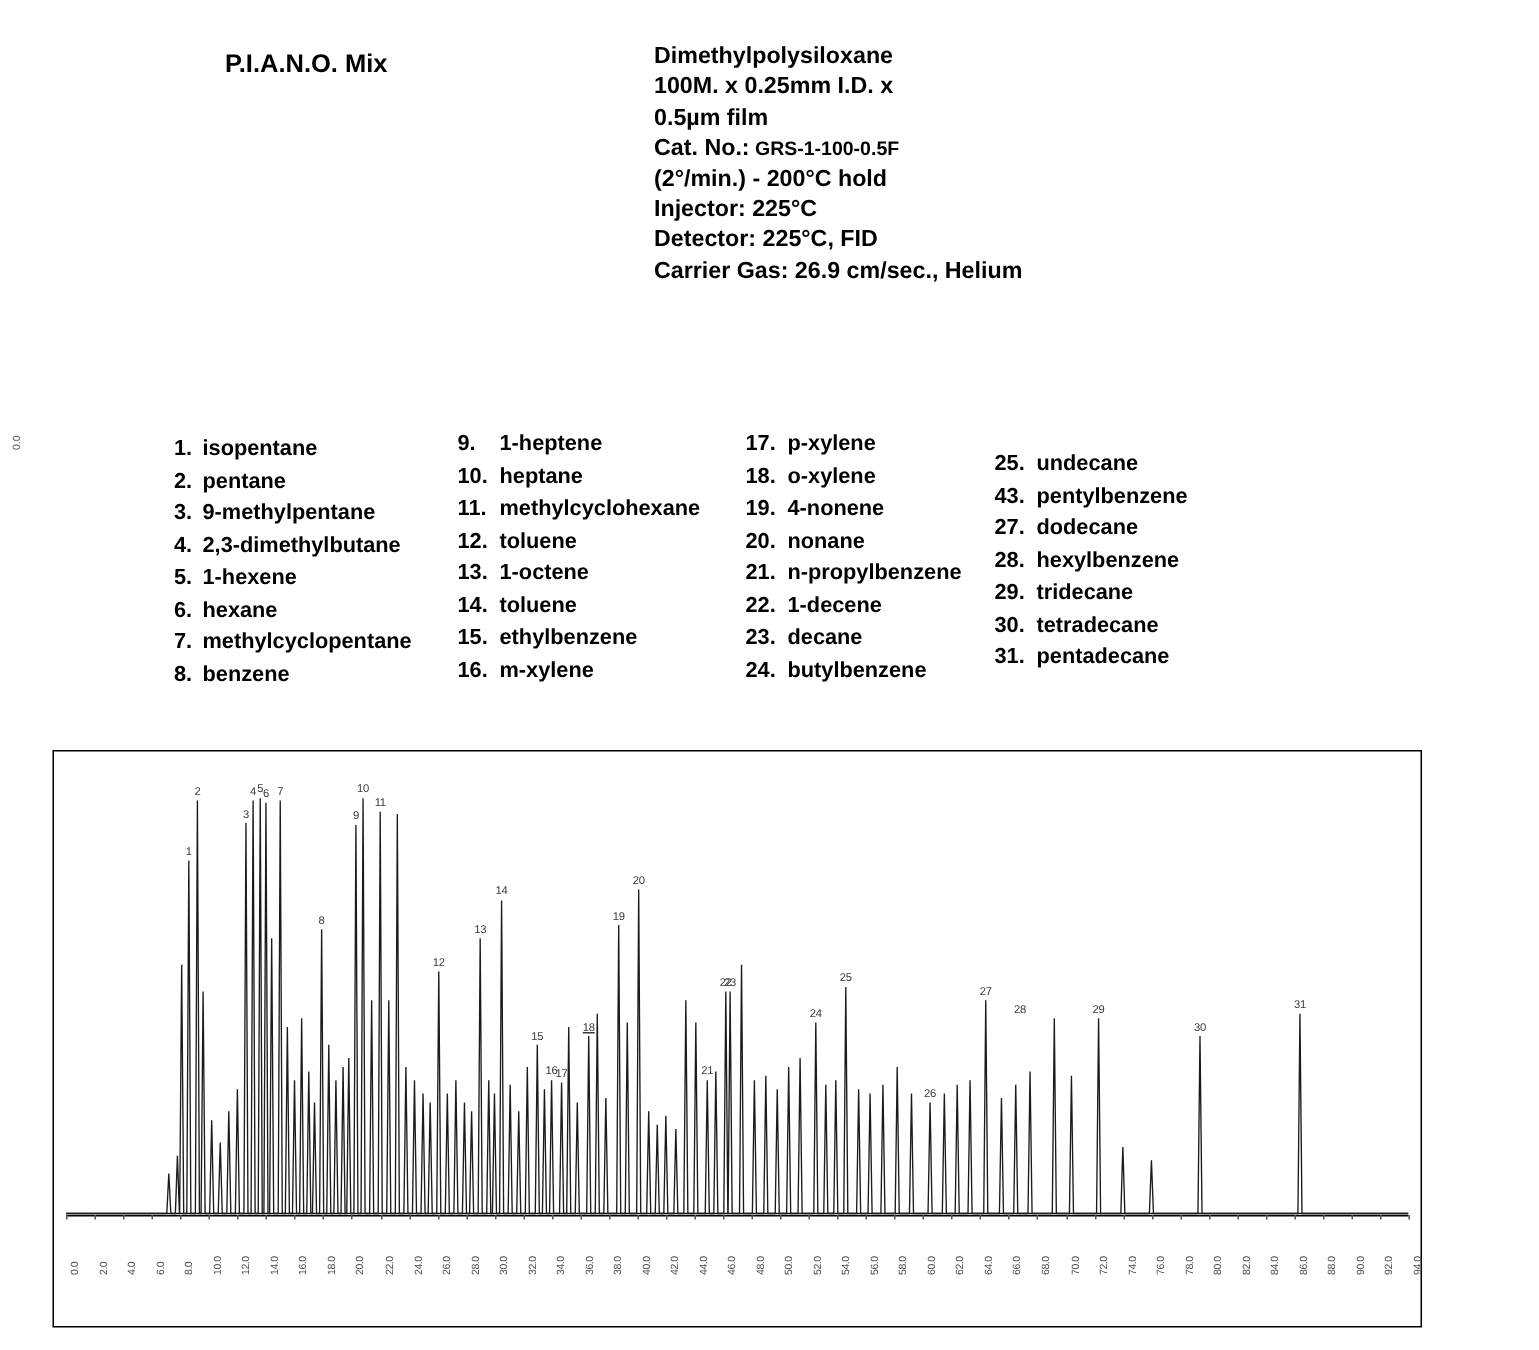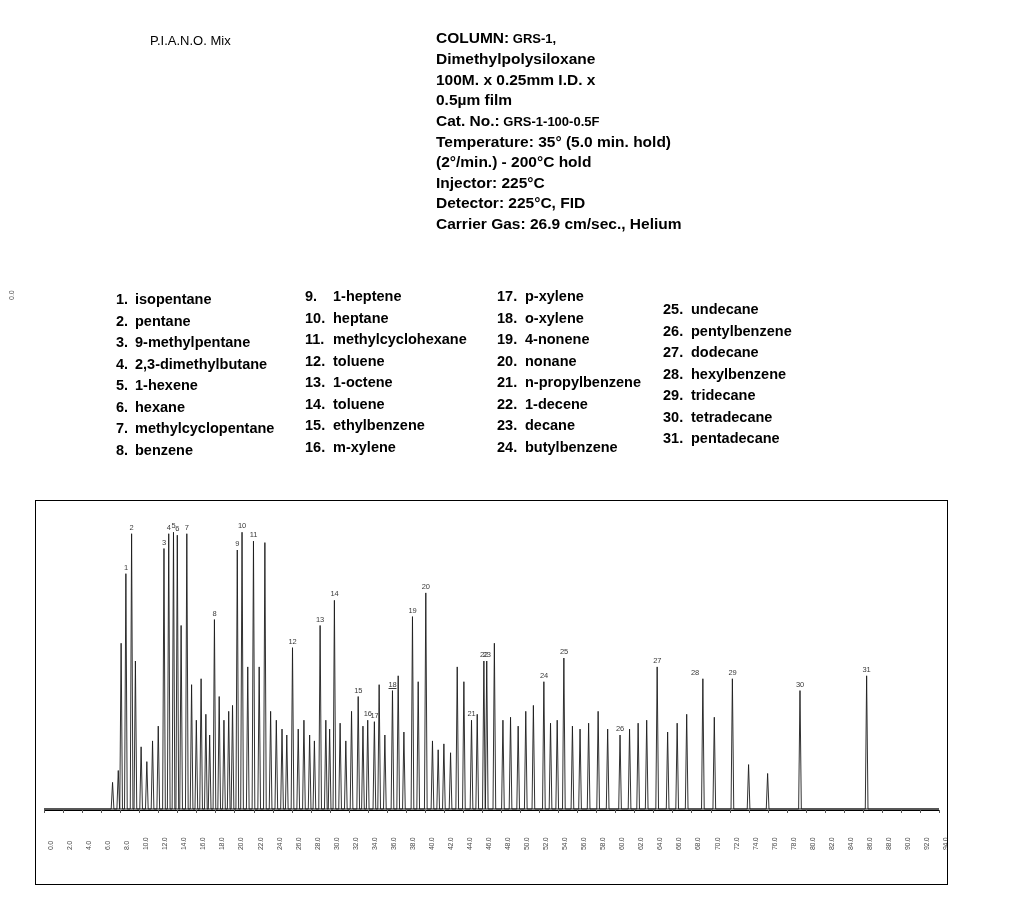--- a/index.html
+++ b/index.html
@@ -14,22 +14,22 @@
     font-family: "Liberation Sans", sans-serif;
     color: #000000;
     overflow: hidden;
   }
 
   
   #mix-title {
     position: absolute;
     left: 150px;
     top: 33px;
-    font-size: 13px;
-    font-weight: normal;
+    font-size: 17px;
+    font-weight: bold;
     letter-spacing: 0px;
     text-align: center;
   }
 
   
   #column-spec {
     position: absolute;
     left: 436px;
     top: 28px;
     width: 360px;
@@ -157,26 +157,24 @@
     white-space: nowrap;
     letter-spacing: -0.3px;
   }
 </style>
 </head>
 <body>
 
 <div id="mix-title">P.I.A.N.O. Mix</div>
 
 <div id="column-spec">
-    <div class="line"><span>COLUMN:</span><span class="thin"> GRS-1,</span></div>
     <div class="line"><span>Dimethylpolysiloxane</span></div>
     <div class="line"><span>100M. x 0.25mm I.D. x</span></div>
     <div class="line"><span>0.5µm film</span></div>
     <div class="line"><span>Cat. No.:</span><span class="thin"> GRS-1-100-0.5F</span></div>
-    <div class="line"><span>Temperature: 35° (5.0 min. hold)</span></div>
     <div class="line"><span>(2°/min.) - 200°C hold</span></div>
     <div class="line"><span>Injector: 225°C</span></div>
     <div class="line"><span>Detector: 225°C, FID</span></div>
     <div class="line"><span>Carrier Gas: 26.9 cm/sec., Helium</span></div>
   </div>
 
 <div id="compound-legend">
   <div class="legend-col" id="legend-col-1">
       <div class="legend-item">
         <span class="num">1.</span>
@@ -278,21 +276,21 @@
         <span class="num">24.</span>
         <span>butylbenzene</span>
       </div>
     </div>
   <div class="legend-col" id="legend-col-4">
       <div class="legend-item">
         <span class="num">25.</span>
         <span>undecane</span>
       </div>
       <div class="legend-item">
-        <span class="num">26.</span>
+        <span class="num">43.</span>
         <span>pentylbenzene</span>
       </div>
       <div class="legend-item">
         <span class="num">27.</span>
         <span>dodecane</span>
       </div>
       <div class="legend-item">
         <span class="num">28.</span>
         <span>hexylbenzene</span>
       </div>
@@ -339,21 +337,21 @@
       <div class="peak-label" style="left: 348.5px; top: 172.6px; text-decoration: underline;">18</div>
       <div class="peak-label" style="left: 368.5px; top: 98.6px;">19</div>
       <div class="peak-label" style="left: 381.8px; top: 74.9px;">20</div>
       <div class="peak-label" style="left: 427.5px; top: 202.2px;">21</div>
       <div class="peak-label" style="left: 439.9px; top: 143px;">22</div>
       <div class="peak-label" style="left: 442.7px; top: 143px;">23</div>
       <div class="peak-label" style="left: 499.9px; top: 163.7px;">24</div>
       <div class="peak-label" style="left: 519.9px; top: 140px;">25</div>
       <div class="peak-label" style="left: 576px; top: 217px;">26</div>
       <div class="peak-label" style="left: 613.2px; top: 148.9px;">27</div>
-      <div class="peak-label" style="left: 651px; top: 160.8px;">28</div>
+      <div class="peak-label" style="left: 636px; top: 160.8px;">28</div>
       <div class="peak-label" style="left: 688.4px; top: 160.8px;">29</div>
       <div class="peak-label" style="left: 756px; top: 172.6px;">30</div>
       <div class="peak-label" style="left: 822.6px; top: 157.8px;">31</div>
     </div>
   <div id="x-axis">
     <div id="axis-line"></div>
   <div class="x-tick" style="left: 0px;"></div>
       <div class="x-tick-label" style="left: 3px; top: 40px;">0.0</div>
       <div class="x-tick" style="left: 19px;"></div>
       <div class="x-tick-label" style="left: 22px; top: 40px;">2.0</div>

